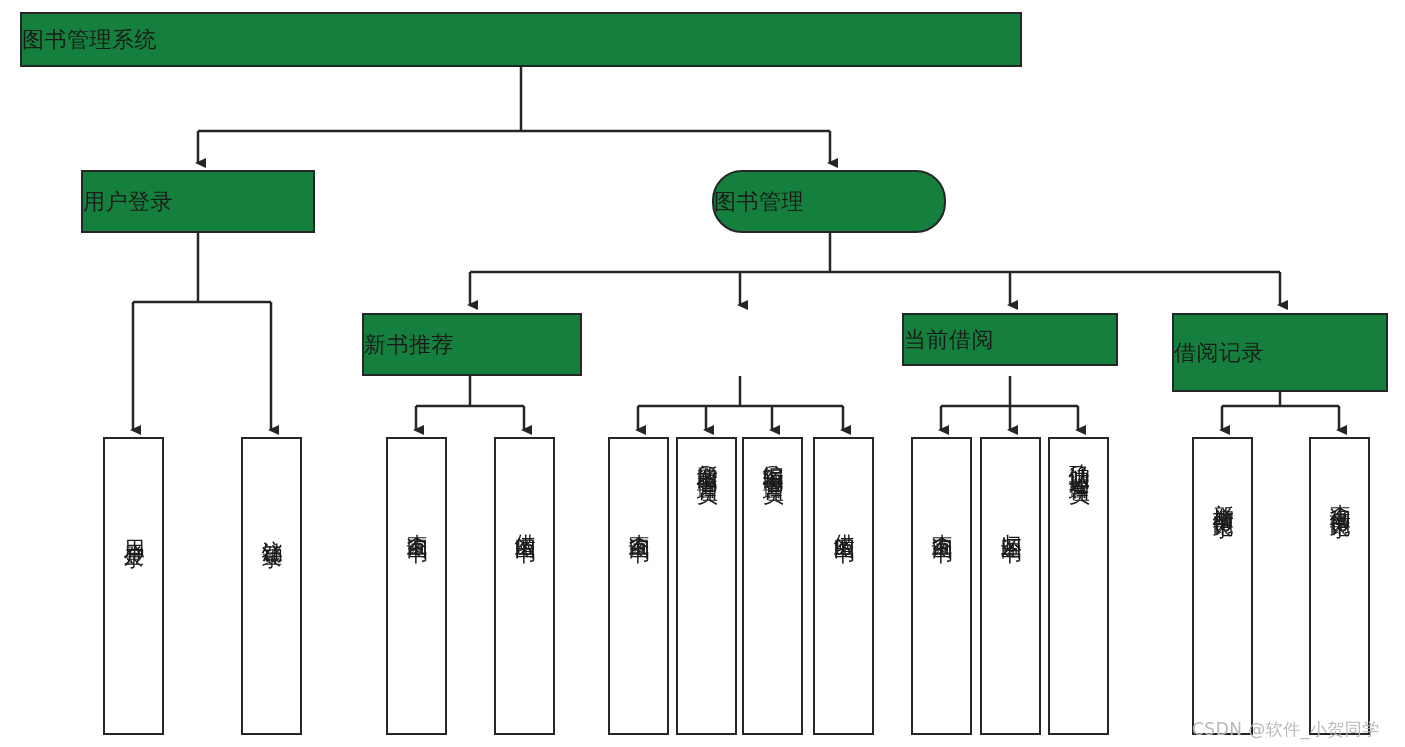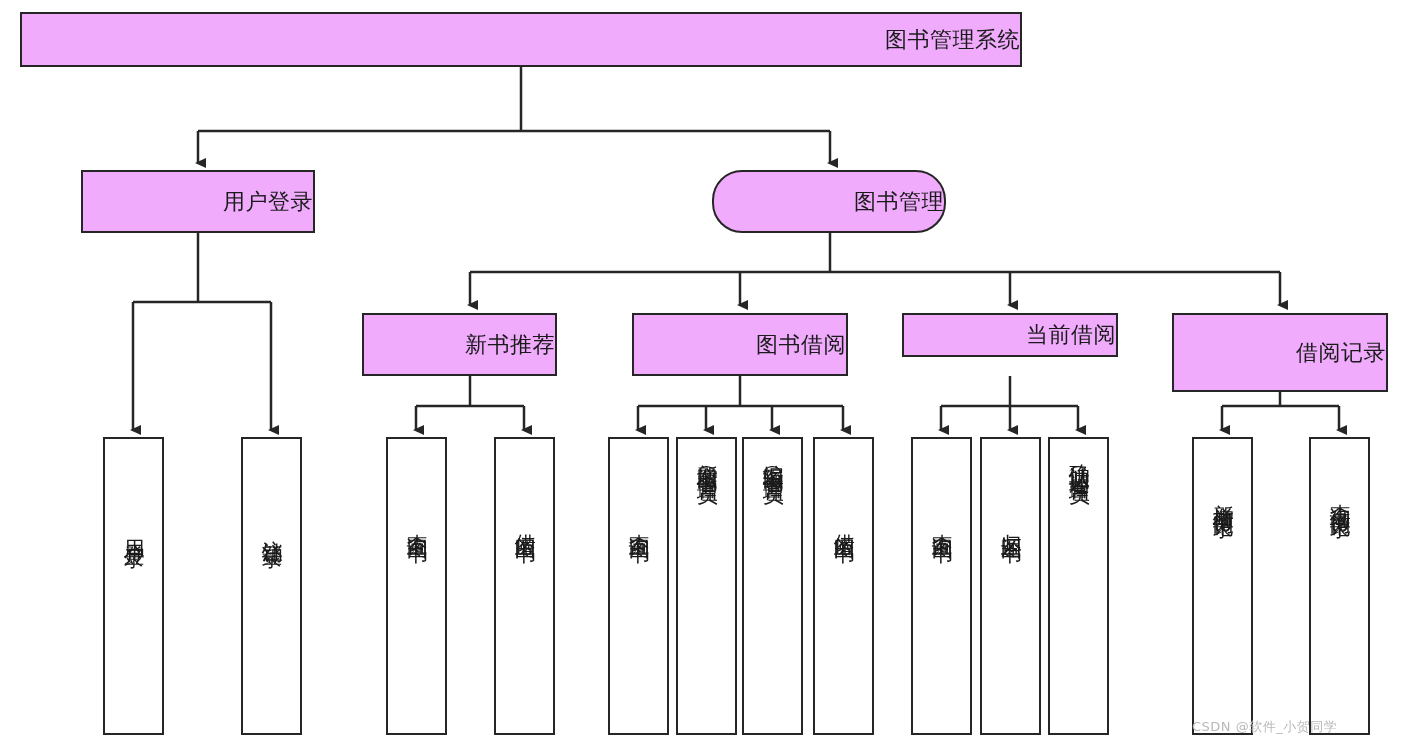--- a/index.html
+++ b/index.html
@@ -19,24 +19,24 @@
     position:absolute;
     left:0; top:0;
     width:1405px;
     height:747px;
     pointer-events:none;
   }
   .node{
     position:absolute;
     box-sizing:border-box;
     border:2.5px solid #262626;
-    background:#f0abfc;
+    background:#15803d;
     display:flex;
     align-items:center;
-    justify-content:flex-end;
+    justify-content:flex-start;
     z-index:2;
   }
   .node .label{
     font-size:22px;
     line-height:1.15;
     letter-spacing:0.5px;
     color:#1a1a1a;
     white-space:nowrap;
     text-align:center;
   }
@@ -57,21 +57,21 @@
     text-orientation:upright;
     font-size:21px;
     line-height:1.32;
     letter-spacing:3px;
     color:#1a1a1a;
     white-space:nowrap;
     text-align:left;
   }
   .watermark{
     position:absolute;
-    font-size:13px;
+    font-size:17px;
     color:#b9b9b9;
     white-space:nowrap;
     z-index:3;
     letter-spacing:0.5px;
   }
 </style>
 </head>
 <body>
 
 <div id="canvas">
@@ -130,27 +130,24 @@
     <span class="label">图书管理系统</span>
   </div>
 
   <div class="node" style="left:81px; top:170px; width:234px; height:63px;">
     <span class="label">用户登录</span>
   </div>
   <div class="node" style="left:712px; top:170px; width:234px; height:63px;border-radius:30px;">
     <span class="label">图书管理</span>
   </div>
 
-  <div class="node" style="left:362px; top:313px; width:195px; height:63px;">
+  <div class="node" style="left:362px; top:313px; width:220px; height:63px;">
     <span class="label">新书推荐</span>
   </div>
-  <div class="node" style="left:632px; top:313px; width:216px; height:63px;">
-    <span class="label">图书借阅</span>
-  </div>
-  <div class="node" style="left:902px; top:313px; width:216px; height:44px;">
+  <div class="node" style="left:902px; top:313px; width:216px; height:53px;">
     <span class="label">当前借阅</span>
   </div>
   <div class="node" style="left:1172px; top:313px; width:216px; height:79px;">
     <span class="label">借阅记录</span>
   </div>
 
   <div class="leaf" style="left:103px; top:437px; width:61px; height:298px; padding-top:84px;">
     <span class="vlabel">用户登录</span>
   </div>
   <div class="leaf" style="left:241px; top:437px; width:61px; height:298px; padding-top:84px;">

